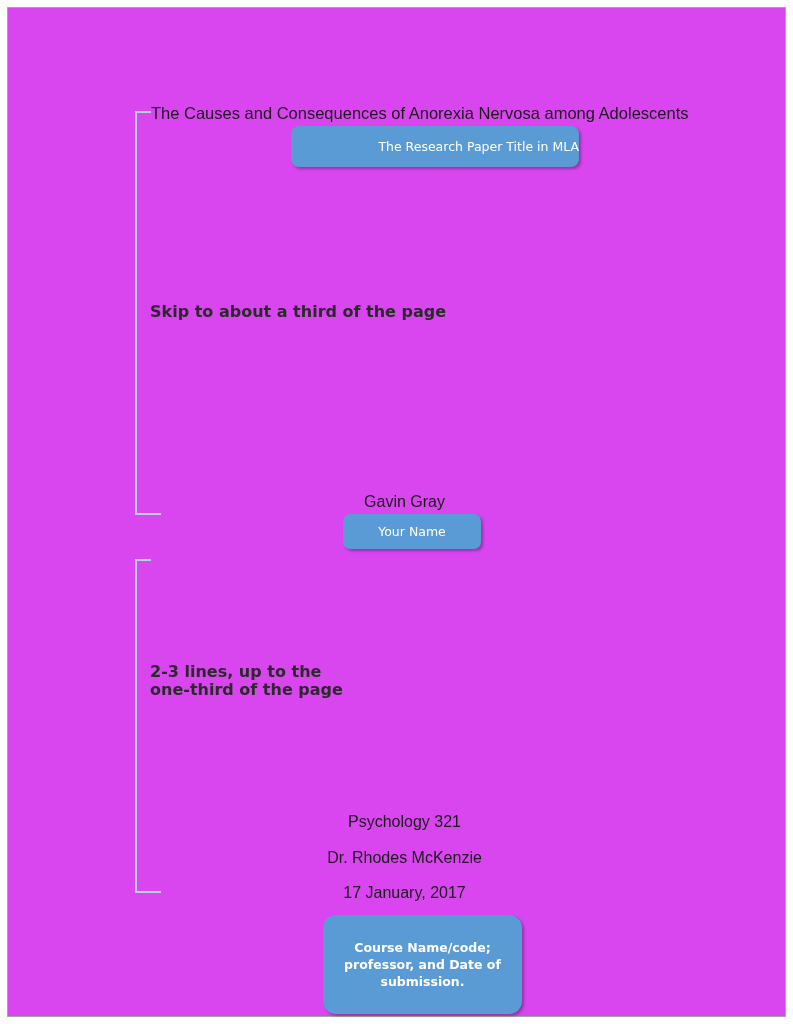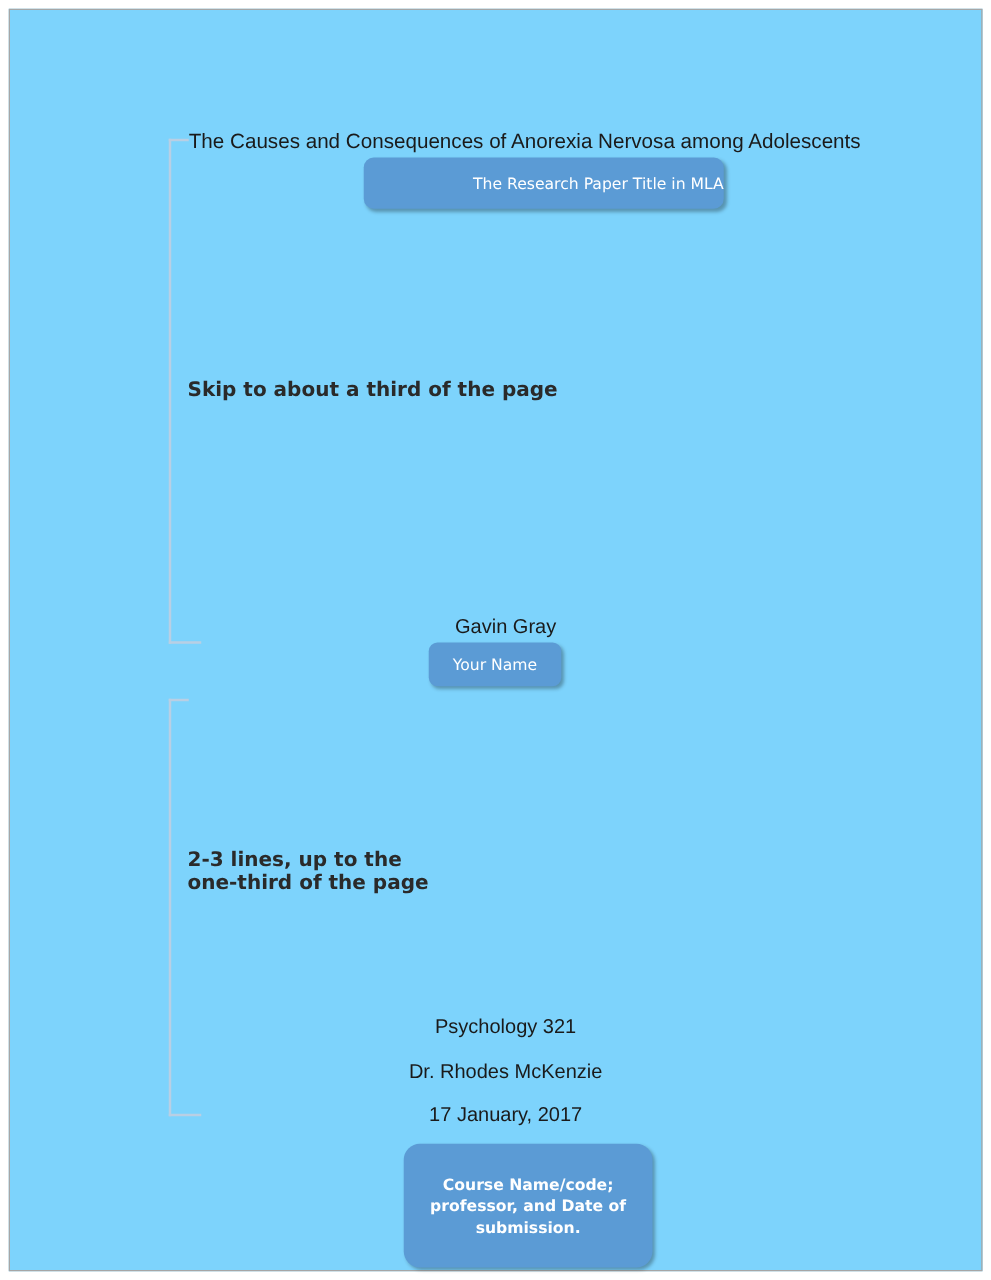--- a/index.html
+++ b/index.html
@@ -15,21 +15,21 @@
     font-family: "Liberation Sans", sans-serif;
   }
 
   
   #page-sheet {
     position: absolute;
     left: 7px;
     top: 7px;
     width: 779px;
     height: 1010px;
-    background: #7dd3fc;
+    background: #d946ef;
     border: 1px solid #a6a6a6;
     box-sizing: border-box;
   }
 
   
   .doc-line {
     position: absolute;
     font-family: "Liberation Sans", sans-serif;
     font-size: 16px;
     line-height: 20px;
@@ -116,21 +116,21 @@
     color: #2a2a2a;
     font-weight: 600;
   }
   #annotation-skip {
     left: 142px;
     top: 295px;
     white-space: nowrap;
   }
   #annotation-lines {
     left: 142px;
-    top: 671px;
+    top: 655px;
     width: 200px;
   }
 
   
   .callout {
     position: absolute;
     background: #5b9bd5;
     color: #ffffff;
     display: flex;
     align-items: center;
@@ -148,21 +148,21 @@
     height: 41px;
     border-radius: 8px;
     font-size: 12.5px;
     font-weight: 400;
     justify-content: flex-end;
   }
 
   #callout-name {
     left: 335px;
     top: 506px;
-    width: 106px;
+    width: 138px;
     height: 35px;
     border-radius: 7px;
     font-size: 12.5px;
     font-weight: 400;
   }
 
   #callout-course {
     left: 315px;
     top: 907px;
     width: 199px;

